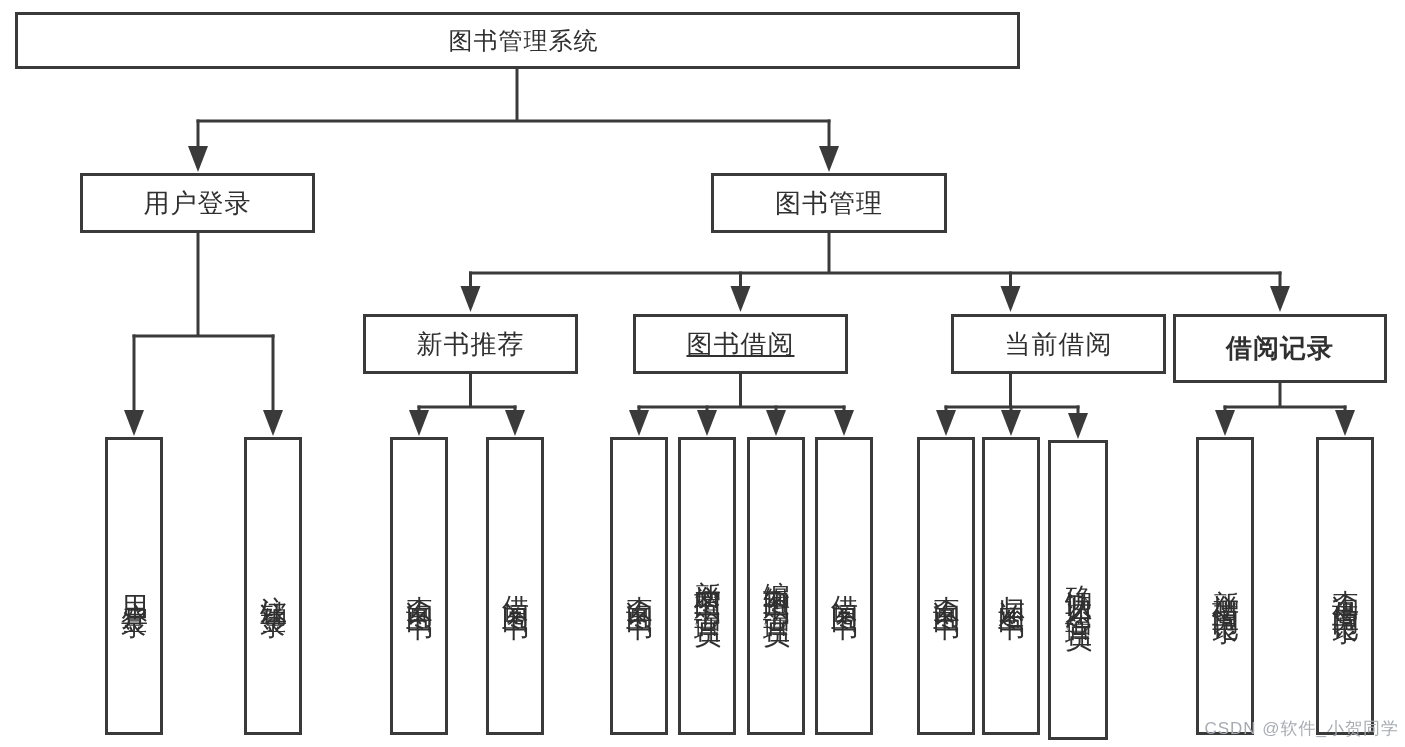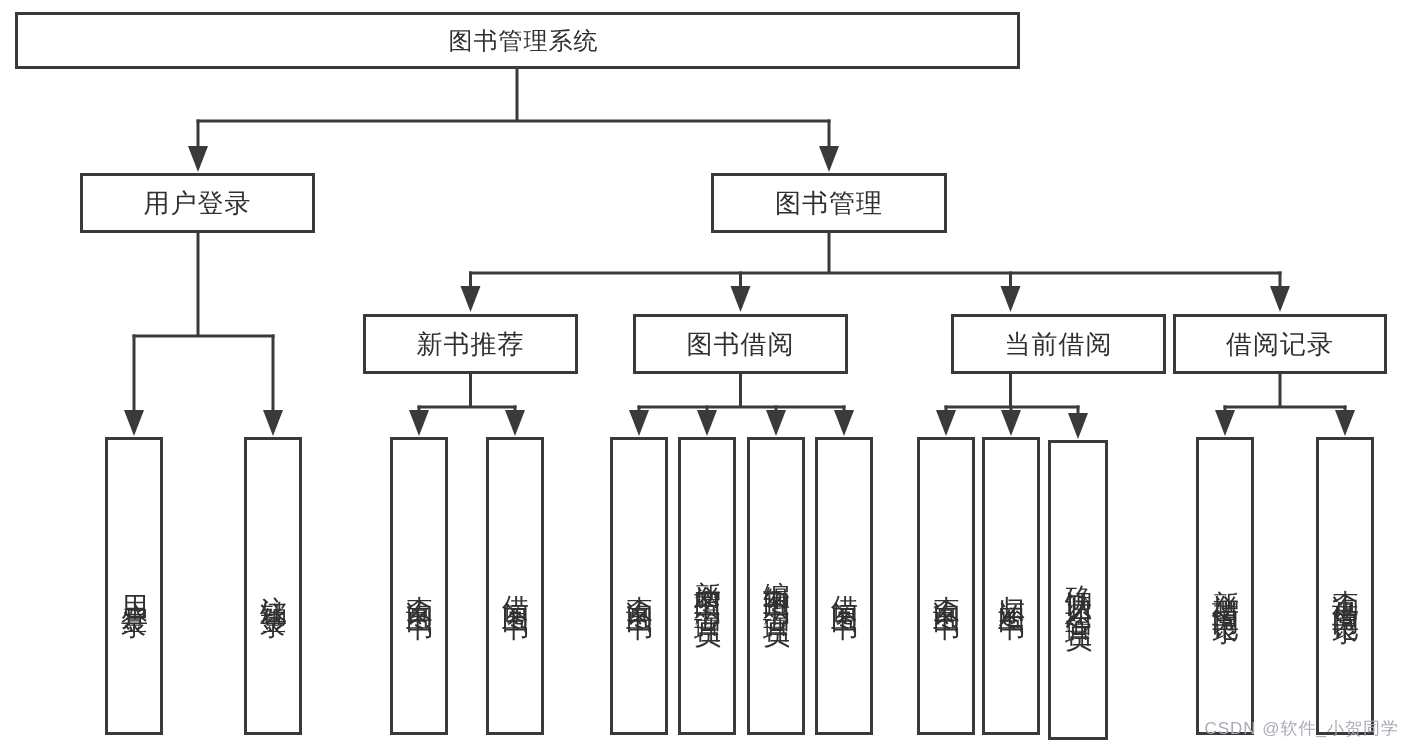--- a/index.html
+++ b/index.html
@@ -133,23 +133,23 @@
       <polygon points="1335,410 1355,410 1345,436"></polygon>
     </g>
   </svg>
 
   <div class="node rootnode" style="left:15px; top:12px; width:1005px; height:57px;padding-left:12px;">图书管理系统</div>
 
   <div class="node hnode" style="left:80px; top:173px; width:235px; height:60px;">用户登录</div>
   <div class="node hnode" style="left:363px; top:314px; width:215px; height:60px;">新书推荐</div>
 
   <div class="node hnode" style="left:711px; top:173px; width:236px; height:60px;">图书管理</div>
-  <div class="node hnode" style="left:633px; top:314px; width:215px; height:60px;">图书借阅</div>
+  <div class="node hnode" style="left:633px; top:314px; width:215px; height:60px;text-decoration:underline;">图书借阅</div>
   <div class="node hnode" style="left:903px; top:314px; width:215px; height:60px;margin-left:48px;">当前借阅</div>
-  <div class="node hnode" style="left:1173px; top:314px; width:214px; height:60px;">借阅记录</div>
+  <div class="node hnode" style="left:1173px; top:314px; width:214px; height:69px;font-weight:bold;">借阅记录</div>
 
   <div class="node leaf" style="left:105px; top:437px; width:58px; height:298px;">
     <span class="vtext">用户登录</span>
   </div>
   <div class="node leaf" style="left:244px; top:437px; width:58px; height:298px;">
     <span class="vtext">注销登录</span>
   </div>
 
   <div class="node leaf" style="left:390px; top:437px; width:58px; height:298px;">
     <span class="vtext">查询图书</span>

